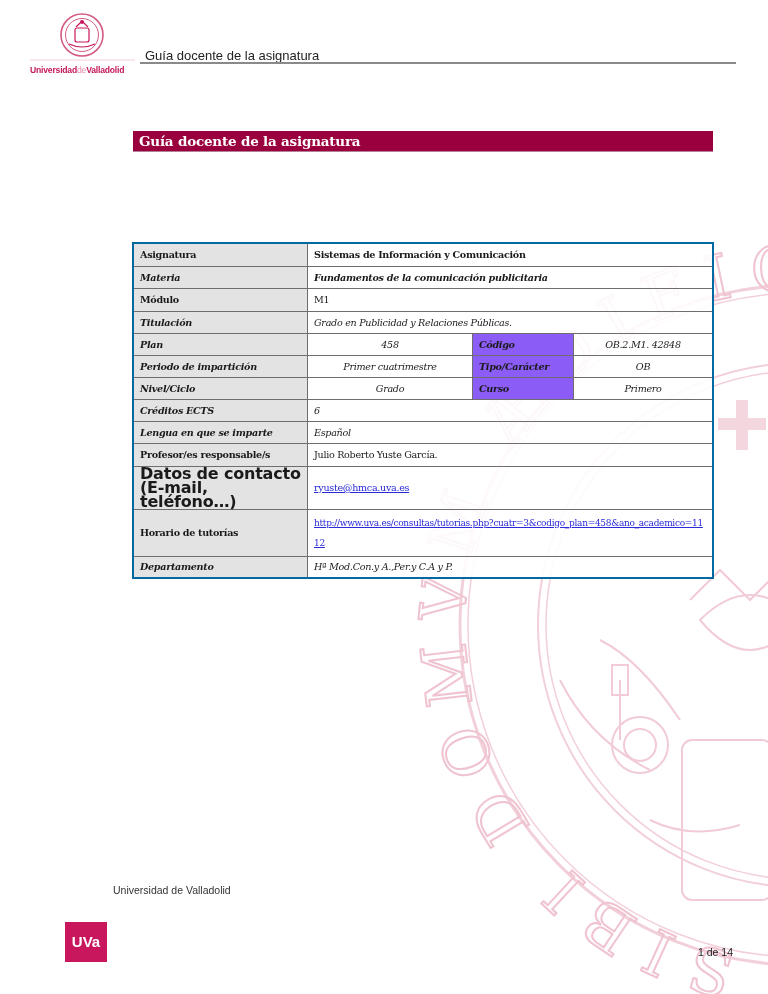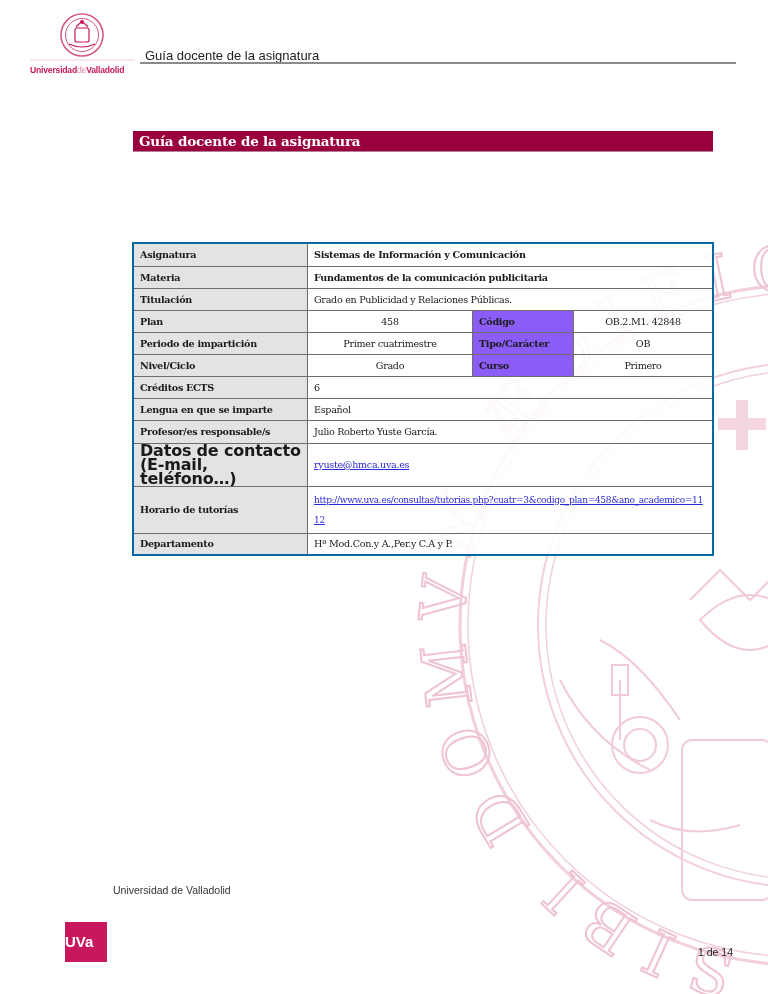--- a/index.html
+++ b/index.html
@@ -46,29 +46,29 @@
   table.info td.lbl { background: #e3e3e3; font-weight: bold; width: 161px; }
   table.info td.lbl2 { background: #8b5cf6; font-weight: bold; width: 88px; }
   table.info td.val { background: rgba(255,255,255,0.88); }
   table.info td.center { text-align: center; }
   table.info td.bold { font-weight: bold; }
   table.info td.big {
     font-family: "DejaVu Sans", sans-serif; font-size: 16px; line-height: 14px; letter-spacing: -0.2px; margin-left: 24px;
   }
   table.info a { color: #2a2ad8; text-decoration: underline; }
   table.info td.link { font-size: 9px; line-height: 20px; padding-top: 3px; padding-bottom: 3px; word-break: break-all; }
-  .r22 { height: 22px; }
+  .r22 { height: 22px; font-style: italic; }
   .r23 { height: 23px; }
   .r37 { height: 37px; }
   .r35 { height: 35px; }
 
   .footer-logo {
     position: absolute; left: 65px; top: 922px; width: 42px; height: 40px; background: #c8175d;
     color: #fff; font-family: "Liberation Sans", sans-serif; font-weight: bold; font-size: 15px;
-    line-height: 40px; z-index: 1;
+    line-height: 40px; text-align: center; z-index: 1;
   }
   .footer-text {
     position: absolute; left: 113px; top: 884px; font-family: "Liberation Sans", sans-serif;
     font-size: 10.5px; color: #333; z-index: 1;
   }
   .page-num {
     position: absolute; left: 698px; top: 946px; font-family: "Liberation Sans", sans-serif;
     font-size: 10.5px; color: #222; z-index: 1;
   }
 </style>
@@ -128,20 +128,24 @@
 <table class="info">
   <tbody>
       <tr class="r23">
     <td class="lbl">Asignatura</td>
     <td class="val bold" colspan="3">Sistemas de Información y Comunicación</td>
   </tr>
   <tr class="r22">
     <td class="lbl">Materia</td>
     <td class="val bold" colspan="3">Fundamentos de la comunicación publicitaria</td>
   </tr>
+  <tr class="r23">
+    <td class="lbl">Módulo</td>
+    <td class="val" colspan="3">M1</td>
+  </tr>
   <tr class="r22">
     <td class="lbl">Titulación</td>
     <td class="val" colspan="3">Grado en Publicidad y Relaciones Públicas.</td>
   </tr>
   <tr class="r22">
     <td class="lbl">Plan</td>
     <td class="val center" style="width:152px">458</td>
     <td class="lbl2">Código</td>
     <td class="val center">OB.2.M1. 42848</td>
   </tr>

